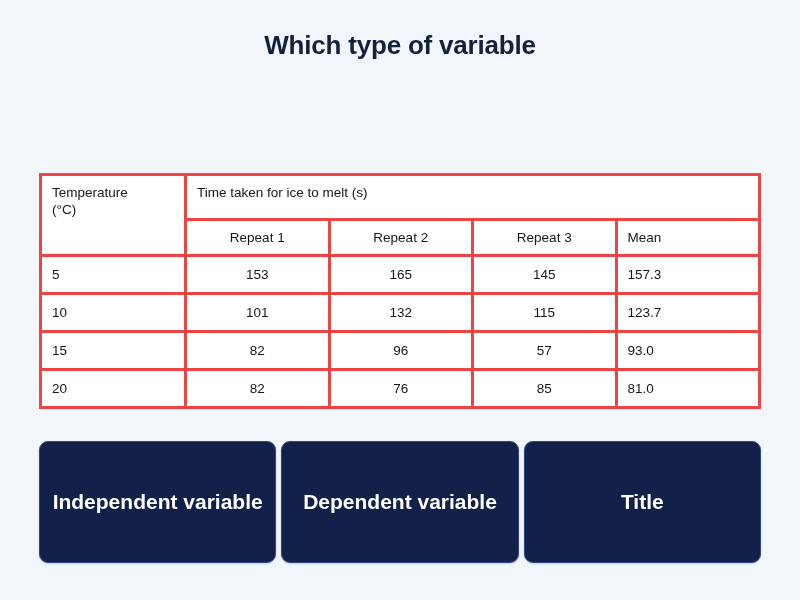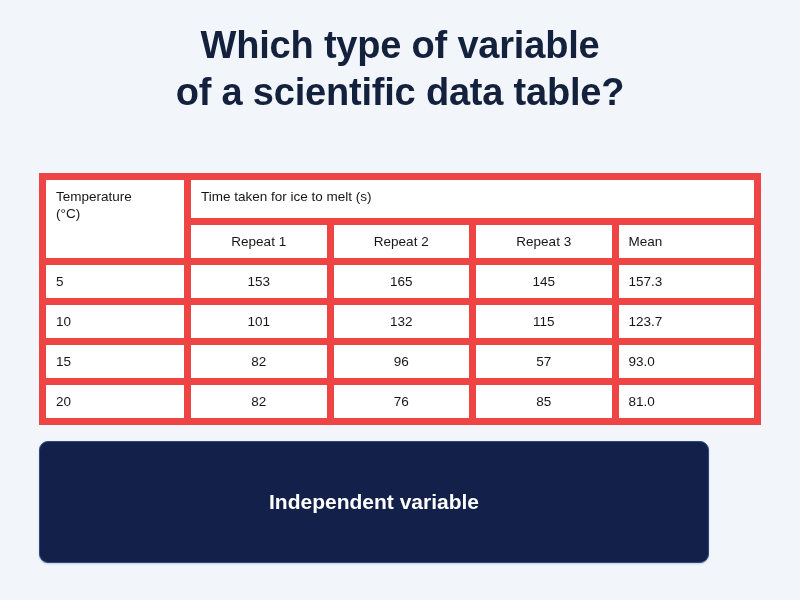--- a/index.html
+++ b/index.html
@@ -17,21 +17,21 @@
   }
 
   
   #question-title {
     position: absolute;
     left: 0;
     top: 22px;
     width: 800px;
     text-align: center;
     color: #14213d;
-    font-size: 38px;
+    font-size: 26px;
     font-weight: bold;
     line-height: 47px;
     letter-spacing: -0.2px;
   }
   #question-title .q-line { display: block; white-space: nowrap; }
 
   
   #data-table-wrap {
     position: absolute;
     left: 39px;
@@ -41,21 +41,21 @@
 
   table.data-table {
     width: 722px;
     border-collapse: collapse;
     background: #ffffff;
     font-family: "Liberation Sans", sans-serif;
     table-layout: fixed;
   }
 
   table.data-table td {
-    border: 7px solid #ef4444;
+    border: 3px solid #ef4444;
     font-size: 13.5px;
     color: #161616;
     padding: 8px 10px;
     vertical-align: top;
     line-height: 17px;
     background: #ffffff;
   }
 
   td.col-temp   { width: 145px; }
   td.col-rep    { width: 144px; text-align: center; }
@@ -65,21 +65,21 @@
   tr.row-head-sub td { height: 36px; vertical-align: middle; }
   tr.row-data td     { height: 38px; vertical-align: middle; }
 
   td.cell-temp-head { vertical-align: top; }
 
   
   #answers {
     position: absolute;
     left: 39px;
     top: 441px;
-    width: 670px;
+    width: 722px;
     height: 122px;
     display: flex;
     gap: 5px;
   }
 
   .answer-btn {
     flex: 1 1 0;
     background: #132049;
     border: 1px solid #2c4a86;
     border-radius: 9px;
@@ -96,21 +96,20 @@
     cursor: pointer;
     box-shadow: 0 1px 2px rgba(0,0,0,0.18);
   }
   .answer-btn .btn-label { display: block; }
 </style>
 </head>
 <body>
 
 <div id="question-title">
   <span class="q-line">Which type of variable</span>
-  <span class="q-line">of a scientific data table?</span>
 </div>
 
 <div id="data-table-wrap">
   <table class="data-table">
     <tbody>
       <tr class="row-head-top">
         <td class="col-temp cell-temp-head" rowspan="2">
           <span>Temperature</span><br>
           <span>(°C)</span>
         </td>
@@ -152,13 +151,19 @@
         <td class="col-mean">81.0</td>
       </tr>
     </tbody>
   </table>
 </div>
 
 <div id="answers">
   <div class="answer-btn">
     <span class="btn-label">Independent variable</span>
   </div>
+  <div class="answer-btn">
+    <span class="btn-label">Dependent variable</span>
+  </div>
+  <div class="answer-btn">
+    <span class="btn-label">Title</span>
+  </div>
 </div>
 
 </body></html>

